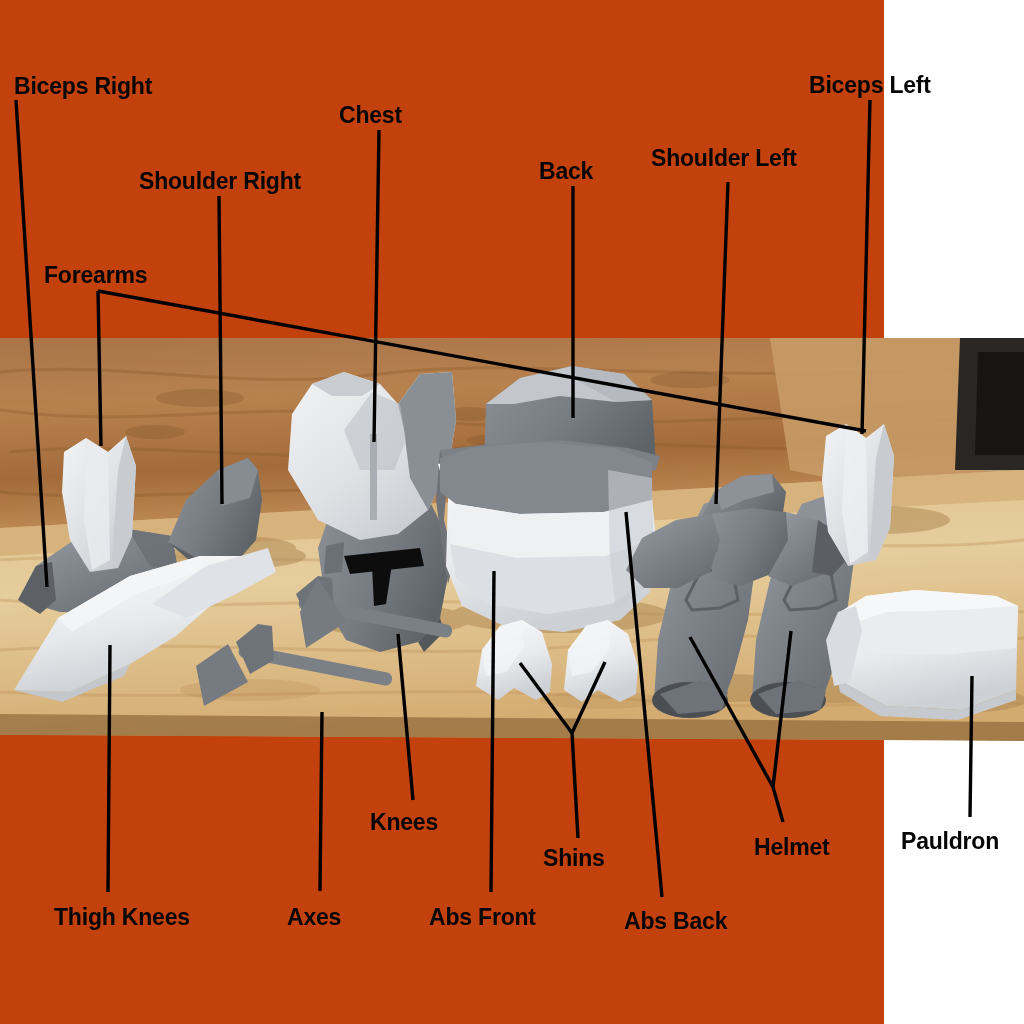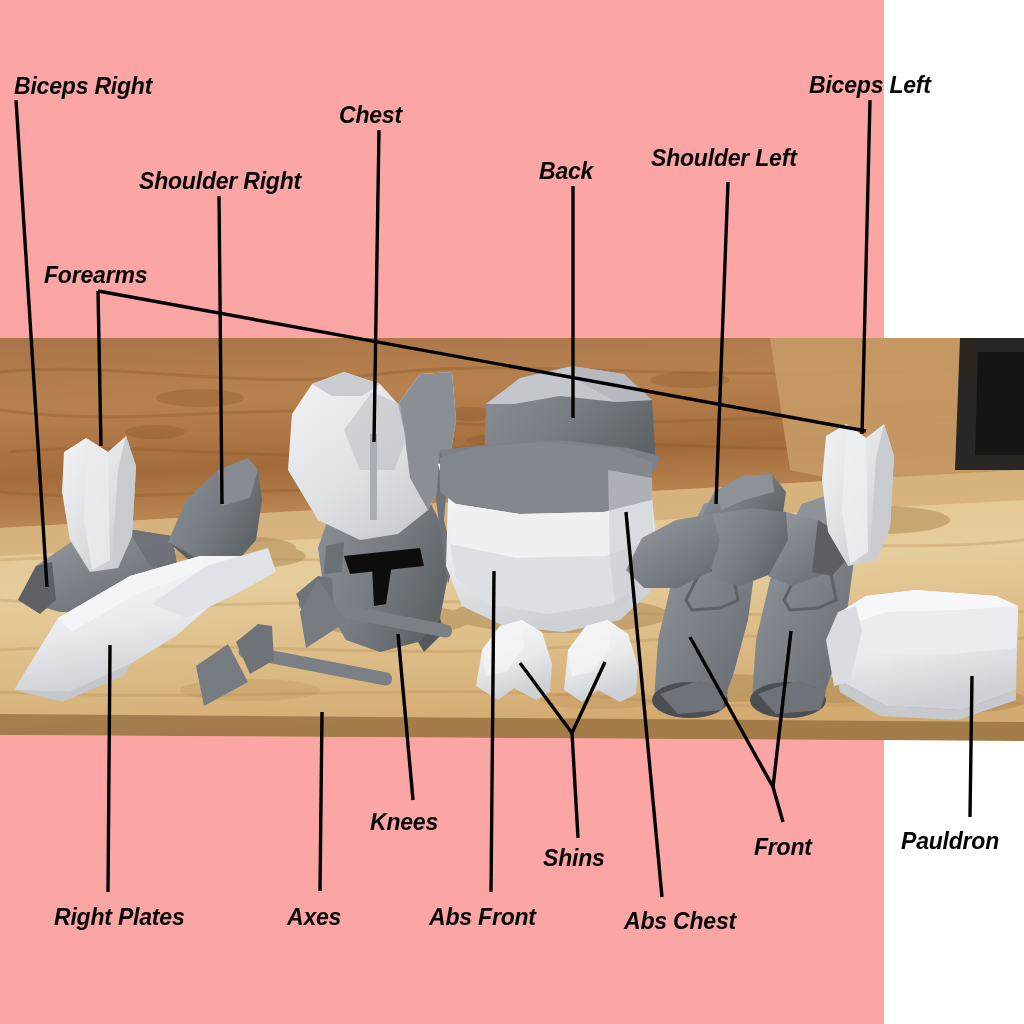--- a/index.html
+++ b/index.html
@@ -1,18 +1,18 @@
 <!DOCTYPE html>
 <html><head>
 <meta charset="utf-8">
 <style>
   html,body{margin:0;padding:0;background:#ffffff;}
   body{width:1024px;height:1024px;overflow:hidden;
        font-family:"Liberation Sans","DejaVu Sans",sans-serif;}
-  #stage{position:relative;width:884px;height:1024px;background:#fca5a5;font-style:italic;}
+  #stage{position:relative;width:884px;height:1024px;background:#c2410c;}
   #photo{position:absolute;left:0;top:0;width:1024px;height:1024px;}
   #overlay{position:absolute;left:0;top:0;width:1024px;height:1024px;}
   .lbl{position:absolute;font-weight:bold;font-size:23px;line-height:23px;
        color:#050505;white-space:nowrap;letter-spacing:-0.2px;}
 </style>
 </head>
 <body>
 
 <div id="stage">
 
@@ -281,21 +281,21 @@
   </svg>
 
   <div class="lbl" style="left:14px;top:75px">Biceps Right</div>
   <div class="lbl" style="left:139px;top:170px">Shoulder Right</div>
   <div class="lbl" style="left:44px;top:264px">Forearms</div>
   <div class="lbl" style="left:339px;top:104px">Chest</div>
   <div class="lbl" style="left:539px;top:160px">Back</div>
   <div class="lbl" style="left:651px;top:147px">Shoulder Left</div>
   <div class="lbl" style="left:809px;top:74px">Biceps Left</div>
   <div class="lbl" style="left:370px;top:811px">Knees</div>
-  <div class="lbl" style="left:54px;top:906px">Right Plates</div>
+  <div class="lbl" style="left:54px;top:906px">Thigh Knees</div>
   <div class="lbl" style="left:287px;top:906px">Axes</div>
   <div class="lbl" style="left:429px;top:906px">Abs Front</div>
   <div class="lbl" style="left:543px;top:847px">Shins</div>
-  <div class="lbl" style="left:624px;top:910px">Abs Chest</div>
-  <div class="lbl" style="left:754px;top:836px">Front</div>
+  <div class="lbl" style="left:624px;top:910px">Abs Back</div>
+  <div class="lbl" style="left:754px;top:836px">Helmet</div>
   <div class="lbl" style="left:901px;top:830px">Pauldron</div>
 
 </div>
 
 </body></html>

